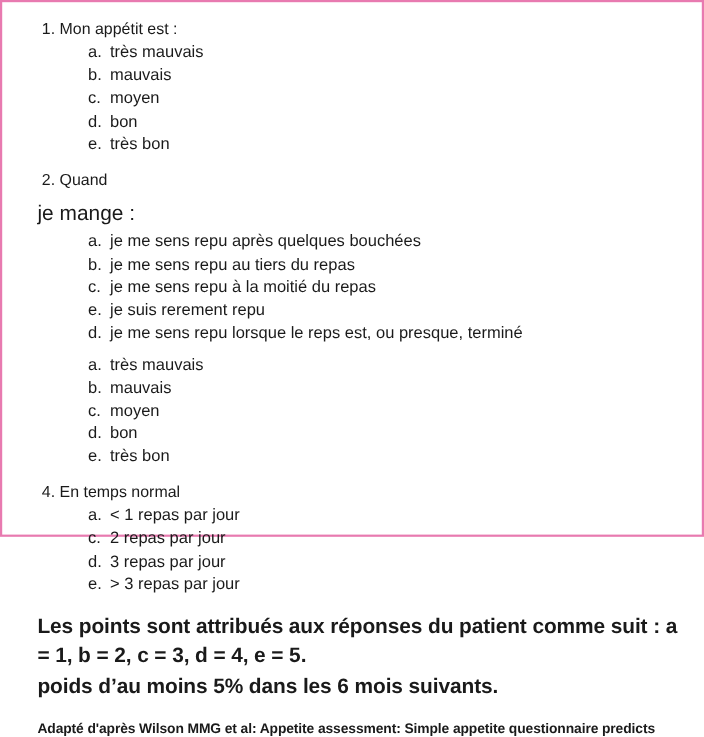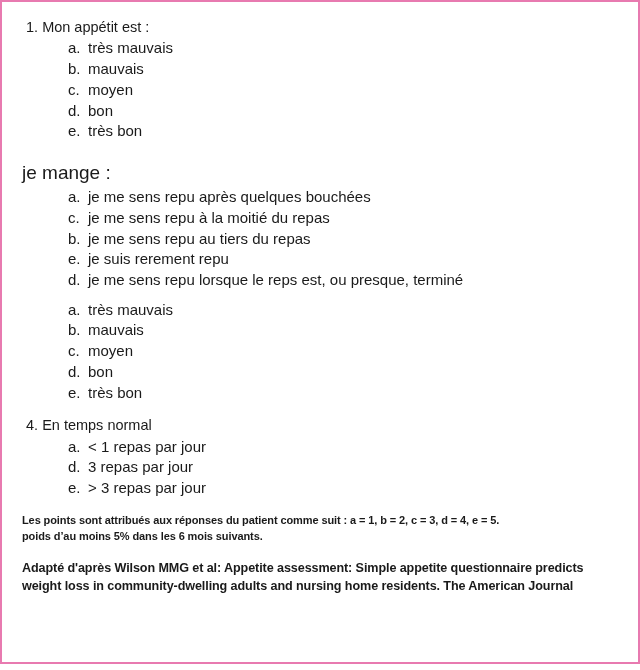--- a/index.html
+++ b/index.html
@@ -10,24 +10,24 @@
     width: 640px;
     height: 670px;
     background: #ffffff;
     font-family: "Liberation Sans", sans-serif;
     color: #1a1a1a;
     overflow: hidden;
   }
   .sheet {
     box-sizing: border-box;
     width: 640px;
-    height: 664px;
+    height: 488px;
     border: 2px solid #e87ab0;
     background: #ffffff;
-    padding: 14px 16px 10px 18px;
+    padding: 14px 16px 10px 30px;
   }
   .question {
     margin-bottom: 2px;
   }
   .q-title {
     font-size: 14.5px;
     line-height: 1.55;
     padding-left: 6px;
   }
   .q-title .num {
@@ -51,21 +51,21 @@
   .opt-letter {
     display: inline-block;
     width: 20px;
   }
   .gap-small { height: 7px; }
   .gap-mid { height: 9px; }
   .gap-q2 { height: 5px; }
   .footnote {
     margin-top: 14px;
     padding-left: 2px;
-    font-size: 11px;
+    font-size: 19px;
     line-height: 1.45;
     font-weight: bold;
     letter-spacing: -0.1px;
   }
   .footnote p { margin: 0; }
   .credit {
     margin-top: 14px;
     padding-left: 2px;
     font-size: 12.6px;
     line-height: 1.45;
@@ -89,26 +89,30 @@
       <li><span class="opt-letter">b.</span><span>mauvais</span></li>
       <li><span class="opt-letter">c.</span><span>moyen</span></li>
       <li><span class="opt-letter">d.</span><span>bon</span></li>
       <li><span class="opt-letter">e.</span><span>très bon</span></li>
     </ul>
   </div>
 
   <div class="gap-mid"></div>
 
   <div class="question">
+    <div class="q-title">
+      <span class="num">2.</span>
+      <span>Quand</span>
+    </div>
     <div class="gap-q2"></div>
     <div class="q-sub">je mange :</div>
     <ul class="options">
       <li><span class="opt-letter">a.</span><span>je me sens repu après quelques bouchées</span></li>
+      <li><span class="opt-letter">b.</span><span>je me sens repu au tiers du repas</span></li>
       <li><span class="opt-letter">c.</span><span>je me sens repu à la moitié du repas</span></li>
-      <li><span class="opt-letter">b.</span><span>je me sens repu au tiers du repas</span></li>
       <li><span class="opt-letter">e.</span><span>je suis rerement repu</span></li>
       <li><span class="opt-letter">d.</span><span>je me sens repu lorsque le reps est, ou presque, terminé</span></li>
     </ul>
   </div>
 
   <div class="gap-small"></div>
 
   <div class="question">
     <ul class="options">
       <li><span class="opt-letter">a.</span><span>très mauvais</span></li>
@@ -121,20 +125,21 @@
 
   <div class="gap-mid"></div>
 
   <div class="question">
     <div class="q-title">
       <span class="num">4.</span>
       <span>En temps normal</span>
     </div>
     <ul class="options">
       <li><span class="opt-letter">a.</span><span>&lt; 1 repas par jour</span></li>
+      <li><span class="opt-letter">c.</span><span>2 repas par jour</span></li>
       <li><span class="opt-letter">d.</span><span>3 repas par jour</span></li>
       <li><span class="opt-letter">e.</span><span>&gt; 3 repas par jour</span></li>
     </ul>
   </div>
 
   <div class="footnote">
     <p>Les points sont attribués aux réponses du patient comme suit : a = 1, b = 2, c = 3, d = 4, e = 5.</p>
     <p> poids d’au moins 5% dans les 6 mois suivants.</p>
   </div>
 

